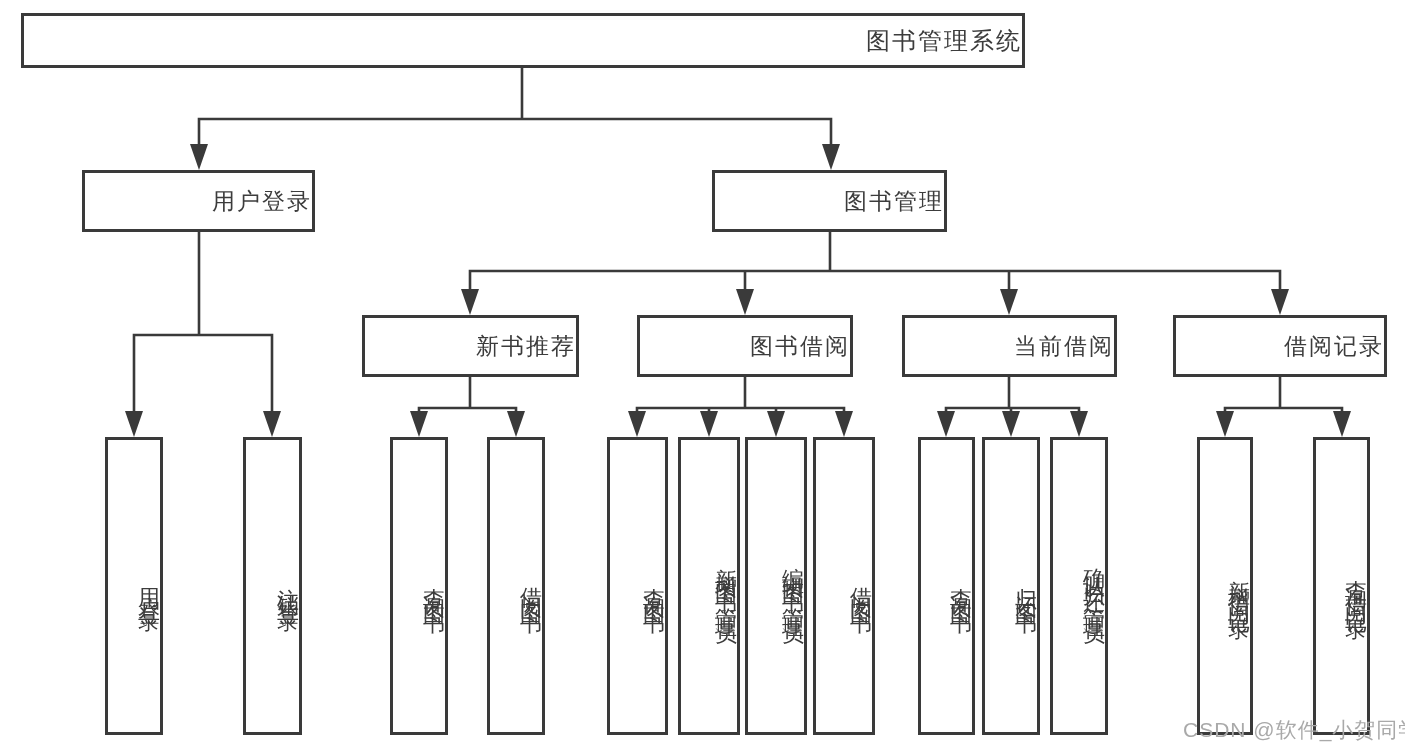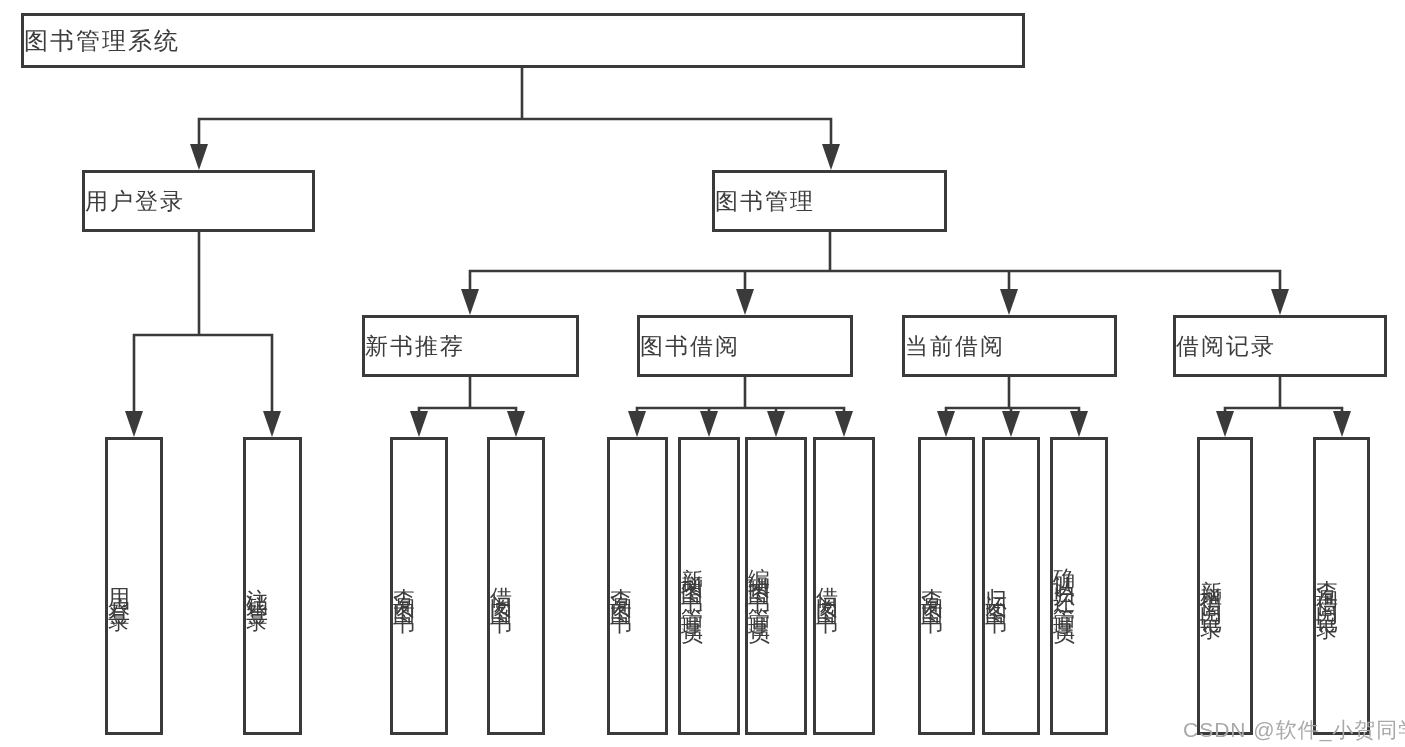--- a/index.html
+++ b/index.html
@@ -3,21 +3,21 @@
 <meta charset="utf-8">
 <style>
   html,body{margin:0;padding:0;background:#fff;}
   #canvas{
     position:relative;width:1405px;height:747px;background:#ffffff;
     font-family:"Liberation Sans","DejaVu Sans",sans-serif;overflow:hidden;
   }
   #connectors{position:absolute;left:0;top:0;z-index:1;}
   .node{
     position:absolute;box-sizing:border-box;border:3px solid #3a3a3a;background:#ffffff;
-    display:flex;align-items:center;justify-content:flex-start;color:#3c3c3c;z-index:2;
+    display:flex;align-items:center;justify-content:flex-end;color:#3c3c3c;z-index:2;
   }
   .hlabel{font-size:23px;letter-spacing:2px;white-space:nowrap;}
   .root .hlabel{font-size:24px;}
   .vtext{
     writing-mode:vertical-rl;text-orientation:mixed;
     font-size:22px;letter-spacing:8px;line-height:1;white-space:nowrap;
   }
   #watermark{
     position:absolute;left:1183px;top:716px;z-index:3;
     font-size:21px;color:#a9a9a9;letter-spacing:1px;white-space:nowrap;

